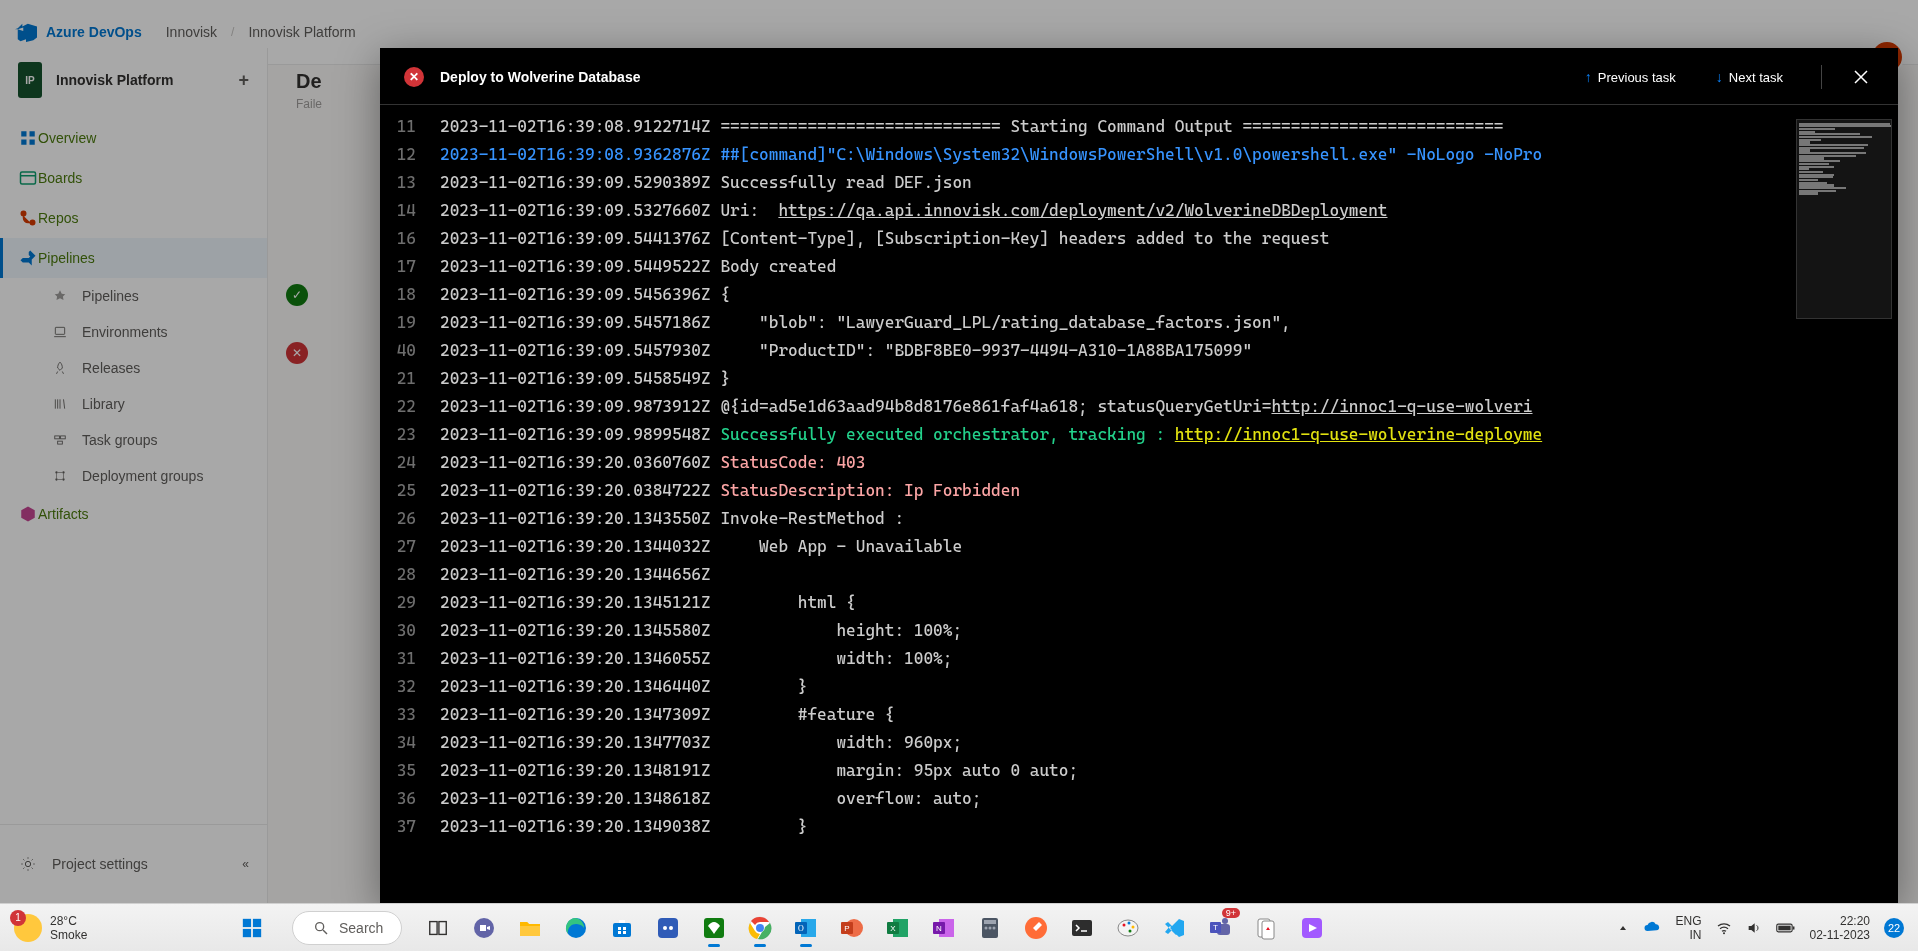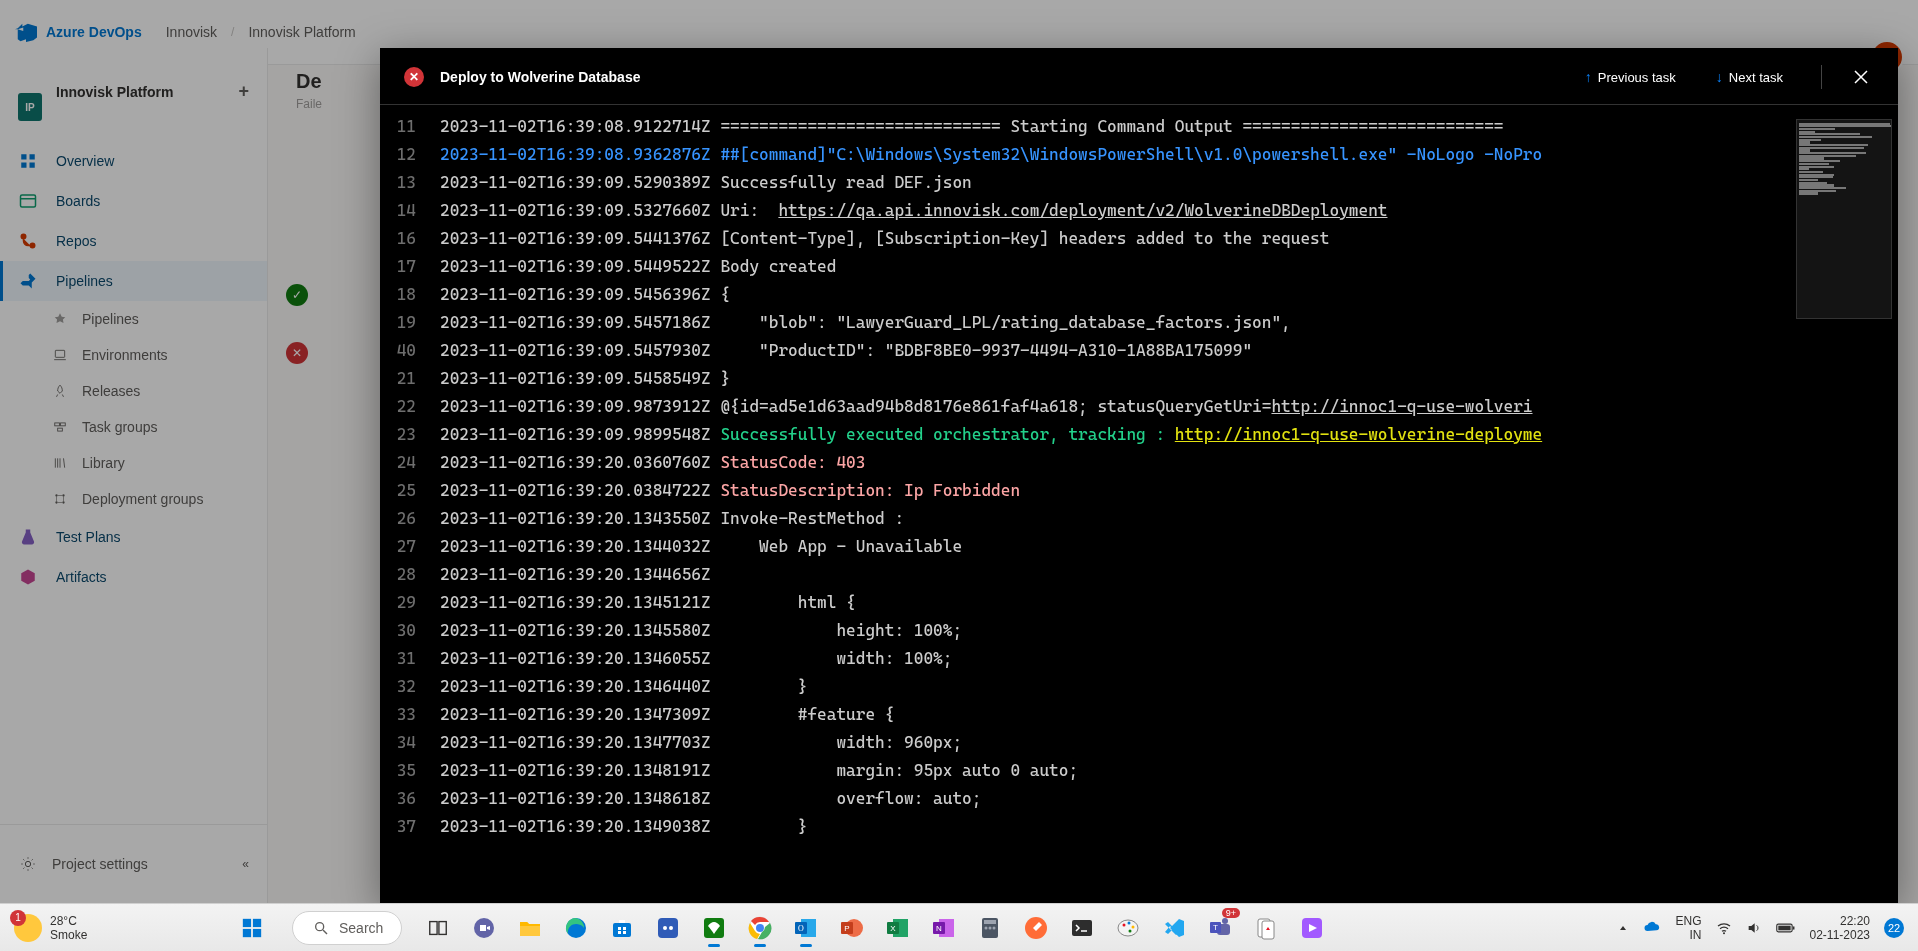--- a/index.html
+++ b/index.html
@@ -9,24 +9,24 @@
   .ado-header { height: 65px; background: #fff; display: flex; align-items: center; padding: 0 14px; border-bottom: 1px solid #eaeaea; gap: 8px; position: relative; z-index: 1; }
   .ado-logo { width: 24px; height: 24px; display:flex; align-items:center; justify-content:center; }
   .ado-brand { font-weight: 600; color: #0078d4; font-size: 14px; padding-right: 10px; }
   .breadcrumb-item { font-size: 14px; color: #605e5c; padding: 0 6px; text-decoration: none; }
   .breadcrumb-sep { color: #c8c6c4; font-size: 12px; }
   .avatar-dot { position: absolute; right: 14px; top: 40px; width: 34px; height: 34px; border-radius: 50%; background: #d83b01; border: 2px solid #fff; z-index: 2; }
 
   
   .sidebar { position: absolute; top: 48px; bottom: 48px; left: 0; width: 268px; background: #fff; border-right: 1px solid #eaeaea; display: flex; flex-direction: column; z-index: 1; }
   .project-row { display:flex; align-items:center; padding: 14px 18px; gap: 14px; font-weight: 600; color: #323130; position: relative; }
-  .project-tile { width: 24px; height: 28px; border-radius: 3px; background: #0f766e; color: #fff; font-size: 10px; display:flex; align-items:center; justify-content:center; font-weight: 600; margin-top: 31px; }
+  .project-tile { width: 24px; height: 36px; border-radius: 3px; background: #14532d; color: #fff; font-size: 10px; display:flex; align-items:center; justify-content:center; font-weight: 600; }
   .project-plus { position: absolute; right: 18px; color: #605e5c; font-size: 18px; }
   .nav-section { padding: 6px 0; }
-  .nav-item { display:flex; align-items:center; gap: 18px; padding: 10px 18px; color: #0c4a6e; font-size: 14px; cursor: pointer; position: relative; }
+  .nav-item { display:flex; align-items:center; padding: 10px 18px; color: #4d7c0f; font-size: 14px; cursor: pointer; position: relative; }
   .nav-item.active { background: #eff6fc; }
   .nav-item.active::before { content:""; position:absolute; left:0; top:0; bottom:0; width:3px; background:#0078d4; }
   .nav-item.sub { padding: 8px 18px 8px 52px; font-size: 14px; color: #605e5c; gap: 14px; }
   .nav-icon { width: 20px; height: 20px; display:inline-flex; align-items:center; justify-content:center; flex-shrink:0; }
   .sidebar-footer { margin-top:auto; display:flex; align-items:center; justify-content:space-between; padding: 29px 18px; border-top:1px solid #eaeaea; color:#605e5c; }
   .chev { font-size: 12px; color: #605e5c; }
 
   
   .page-bg { position: absolute; left: 268px; right: 0; top: 48px; bottom: 48px; padding: 22px 28px; color: #605e5c; z-index: 0; }
   .page-title { font-size: 20px; font-weight: 600; color:#323130; margin-bottom:4px; }
@@ -160,54 +160,46 @@
       <span class="nav-icon" style="width:16px">
           <svg width="14" height="14" viewBox="0 0 24 24">
             <path fill="none" stroke="#605e5c" stroke-width="1.5" d="M12 2c3 3 4 6 4 10l-4 4-4-4c0-4 1-7 4-10zM8 18l-2 4m10-4l2 4"></path>
           </svg>
         </span>
       <span>Releases</span>
     </div>
     <div class="nav-item sub">
       <span class="nav-icon" style="width:16px">
           <svg width="14" height="14" viewBox="0 0 24 24">
+            <path fill="none" stroke="#605e5c" stroke-width="1.5" d="M4 4v16M8 4v16M12 4v16M18 4l2 16"></path>
+          </svg>
+        </span>
+      <span>Library</span>
+    </div>
+    <div class="nav-item sub">
+      <span class="nav-icon" style="width:16px">
+          <svg width="14" height="14" viewBox="0 0 24 24">
             <rect x="3" y="5" width="8" height="5" fill="none" stroke="#605e5c" stroke-width="1.5"></rect>
             <rect x="13" y="5" width="8" height="5" fill="none" stroke="#605e5c" stroke-width="1.5"></rect>
             <rect x="8" y="14" width="8" height="5" fill="none" stroke="#605e5c" stroke-width="1.5"></rect>
           </svg>
         </span>
       <span>Task groups</span>
-    </div>
-    <div class="nav-item sub">
-      <span class="nav-icon" style="width:16px">
-          <svg width="14" height="14" viewBox="0 0 24 24">
-            <path fill="none" stroke="#605e5c" stroke-width="1.5" d="M4 4v16M8 4v16M12 4v16M18 4l2 16"></path>
-          </svg>
-        </span>
-      <span>Library</span>
     </div>
     <div class="nav-item sub">
       <span class="nav-icon" style="width:16px">
           <svg width="14" height="14" viewBox="0 0 24 24">
             <circle cx="6" cy="6" r="2" fill="#605e5c"></circle>
             <circle cx="18" cy="6" r="2" fill="#605e5c"></circle>
             <circle cx="6" cy="18" r="2" fill="#605e5c"></circle>
             <circle cx="18" cy="18" r="2" fill="#605e5c"></circle>
             <path d="M6 8v8M18 8v8M8 6h8M8 18h8" stroke="#605e5c" stroke-width="1"></path>
           </svg>
         </span>
       <span>Deployment groups</span>
-    </div>
-    <div class="nav-item">
-      <span class="nav-icon">
-          <svg width="18" height="18" viewBox="0 0 24 24">
-            <path fill="#8661c5" d="M9 2h6v4l5 12a3 3 0 01-3 4H7a3 3 0 01-3-4l5-12V2z"></path>
-          </svg>
-        </span>
-      <span>Test Plans</span>
     </div>
     <div class="nav-item">
       <span class="nav-icon">
           <svg width="18" height="18" viewBox="0 0 24 24">
             <path fill="#c74694" d="M12 2l9 5v10l-9 5-9-5V7z"></path>
           </svg>
         </span>
       <span>Artifacts</span>
     </div>
   </div>

